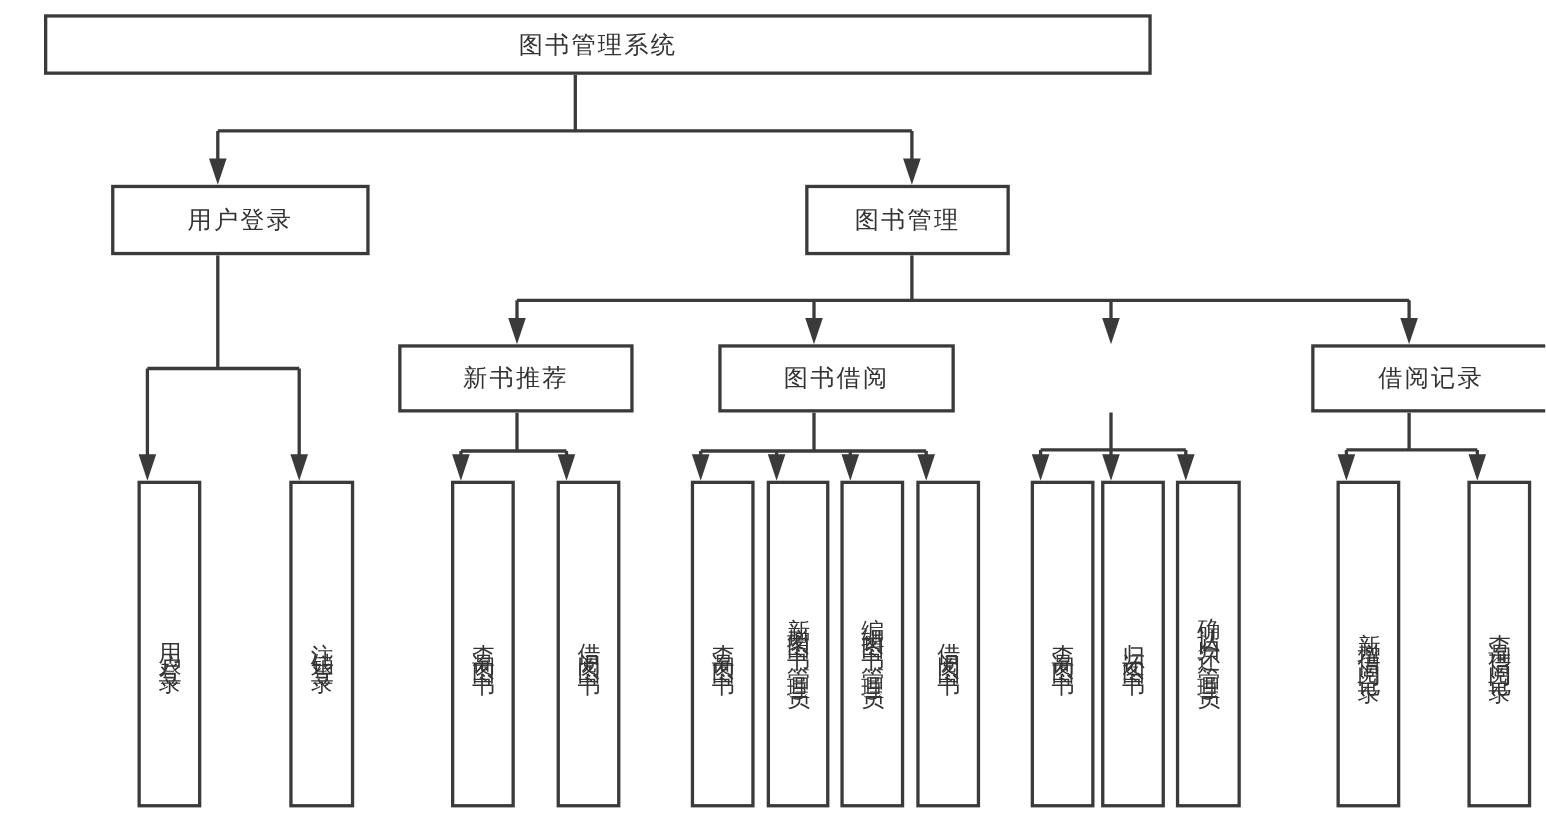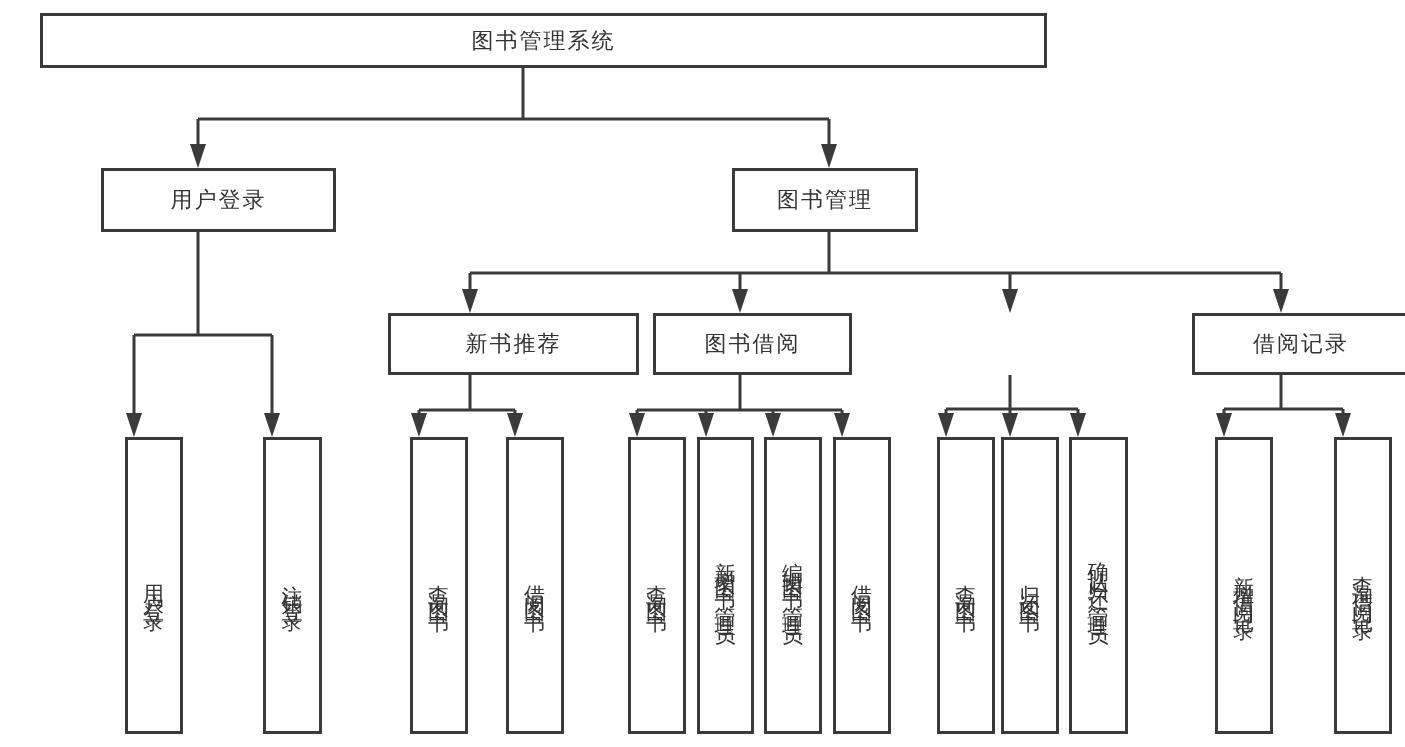--- a/index.html
+++ b/index.html
@@ -78,24 +78,24 @@
     <span>图书管理系统</span>
   </div>
 
   <div class="node hbox" style="left:81px;top:168px;width:235px;height:64px;">
     <span>用户登录</span>
   </div>
   <div class="node hbox" style="left:712px;top:168px;width:186px;height:64px;">
     <span>图书管理</span>
   </div>
 
-  <div class="node hbox" style="left:368px;top:313px;width:251px;height:62px;justify-content:center;">
+  <div class="node hbox" style="left:342px;top:313px;width:214px;height:62px;justify-content:center;">
     <span>新书推荐</span>
   </div>
-  <div class="node hbox" style="left:633px;top:313px;width:199px;height:62px;">
+  <div class="node hbox" style="left:633px;top:313px;width:215px;height:62px;">
     <span>图书借阅</span>
   </div>
   <div class="node hbox" style="left:1172px;top:313px;width:218px;height:62px;">
     <span>借阅记录</span>
   </div>
 
   <div class="node vbox" style="left:105px;top:437px;width:58px;height:297px;">
     <span class="vtext">用户登录</span>
   </div>
   <div class="node vbox" style="left:243px;top:437px;width:59px;height:297px;">

